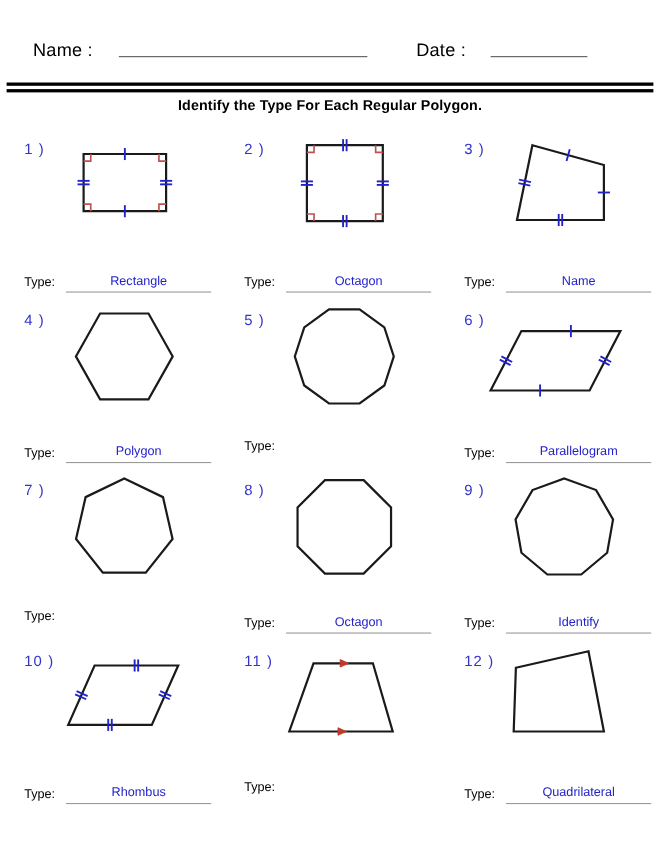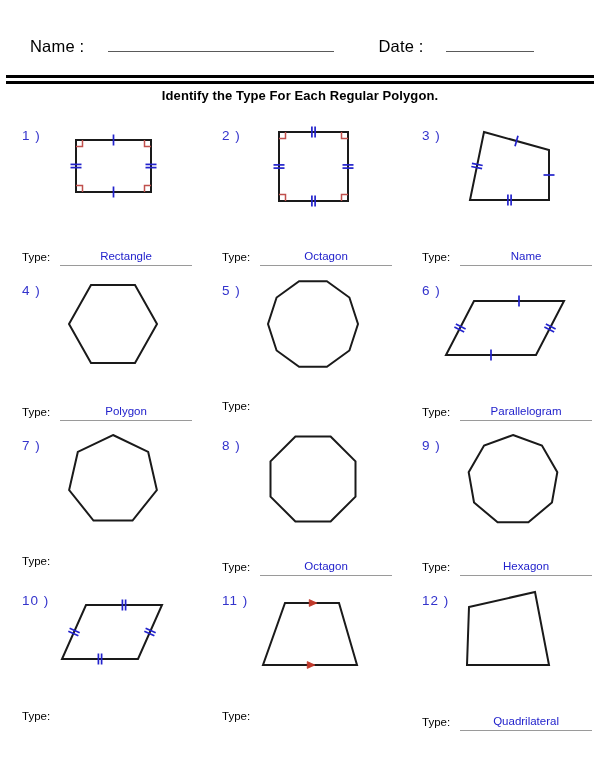--- a/index.html
+++ b/index.html
@@ -279,40 +279,41 @@
     <div class="cell">
     <div class="q-num">9 )</div>
     <div class="shape-box">
         <svg viewBox="0 0 150 105" xmlns="http://www.w3.org/2000/svg">
     <polygon points="75.00,7.00 103.93,17.53 119.32,44.19 113.97,74.50 90.39,94.29 59.61,94.29 36.03,74.50 30.68,44.19 46.07,17.53" fill="none" stroke="#1a1a1a" stroke-width="2" stroke-linejoin="miter"></polygon>
 
   </svg>
       </div>
     <div class="answer-row">
       <span class="type-label">Type:</span>
-      <span class="answer-slot"><span class="answer-text">Hexagon</span></span>
+      <span class="answer-slot"><span class="answer-text">Identify</span></span>
     </div>
     </div>
     <div class="cell">
     <div class="q-num">10 )</div>
     <div class="shape-box">
         <svg viewBox="0 0 150 105" xmlns="http://www.w3.org/2000/svg">
     <polygon points="48.00,22.00 124.00,22.00 100.00,76.00 24.00,76.00" fill="none" stroke="#1a1a1a" stroke-width="2" stroke-linejoin="miter"></polygon>
     <line x1="84.40" y1="16.50" x2="84.40" y2="27.50" stroke="#2222cc" stroke-width="1.7"></line>
           <line x1="87.60" y1="16.50" x2="87.60" y2="27.50" stroke="#2222cc" stroke-width="1.7"></line>
           <line x1="117.68" y1="49.77" x2="107.62" y2="45.30" stroke="#2222cc" stroke-width="1.7"></line>
           <line x1="116.38" y1="52.70" x2="106.32" y2="48.23" stroke="#2222cc" stroke-width="1.7"></line>
           <line x1="63.60" y1="81.50" x2="63.60" y2="70.50" stroke="#2222cc" stroke-width="1.7"></line>
           <line x1="60.40" y1="81.50" x2="60.40" y2="70.50" stroke="#2222cc" stroke-width="1.7"></line>
           <line x1="30.32" y1="48.23" x2="40.38" y2="52.70" stroke="#2222cc" stroke-width="1.7"></line>
           <line x1="31.62" y1="45.30" x2="41.68" y2="49.77" stroke="#2222cc" stroke-width="1.7"></line>
   </svg>
       </div>
     <div class="answer-row">
       <span class="type-label">Type:</span>
+      <span class="answer-slot"><span class="answer-text">Rhombus</span></span>
     </div>
     </div>
     <div class="cell">
     <div class="q-num">11 )</div>
     <div class="shape-box">
         <svg viewBox="0 0 150 105" xmlns="http://www.w3.org/2000/svg">
     <polygon points="47.00,20.00 101.00,20.00 119.00,82.00 25.00,82.00" fill="none" stroke="#1a1a1a" stroke-width="2" stroke-linejoin="miter"></polygon>
     <polygon points="78.95,20.00 71.25,23.41 71.25,16.59" fill="#c0392b" stroke="#c0392b" stroke-width="0.8"></polygon>
           <polygon points="76.95,82.00 69.25,85.41 69.25,78.59" fill="#c0392b" stroke="#c0392b" stroke-width="0.8"></polygon>
   </svg>

